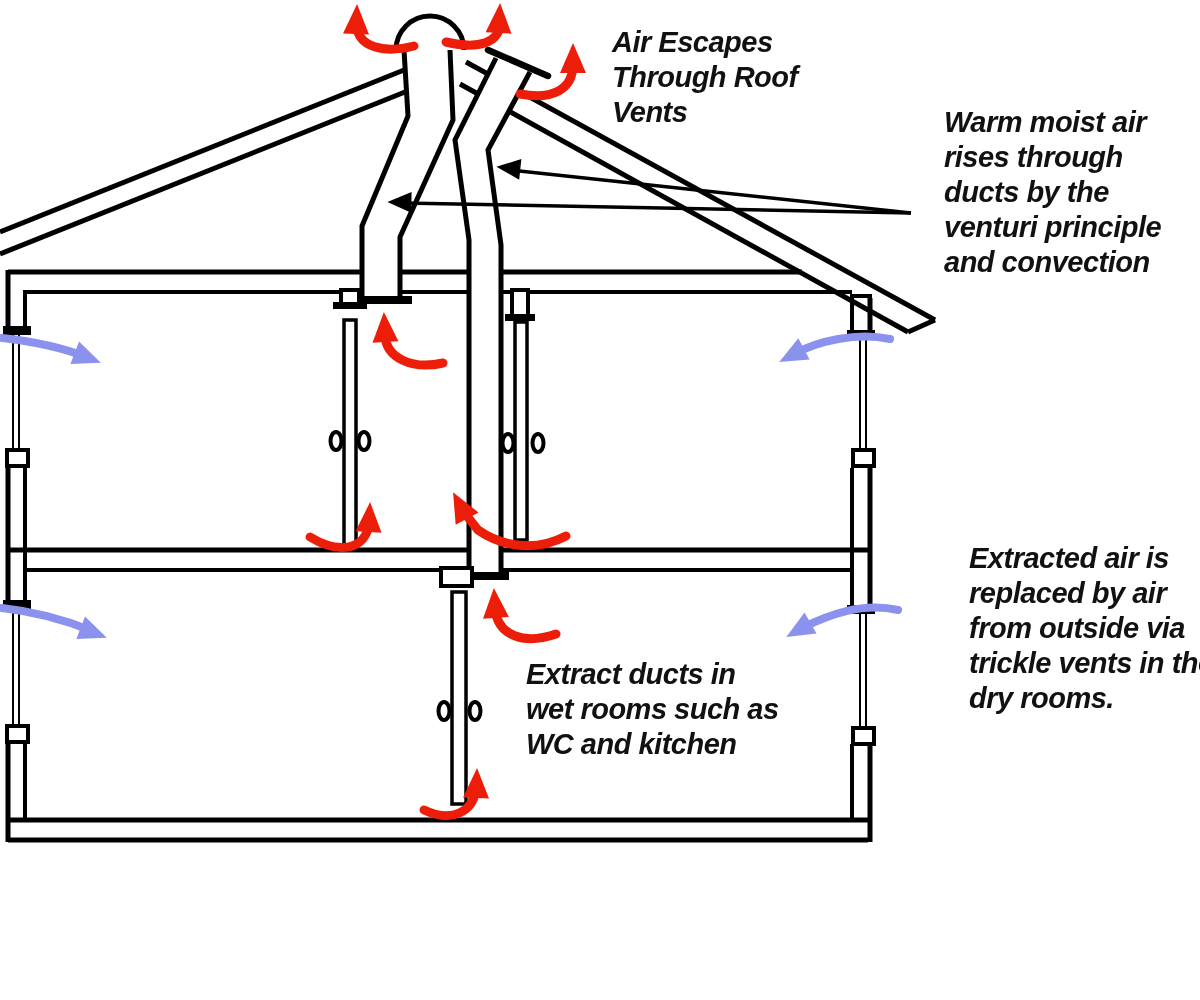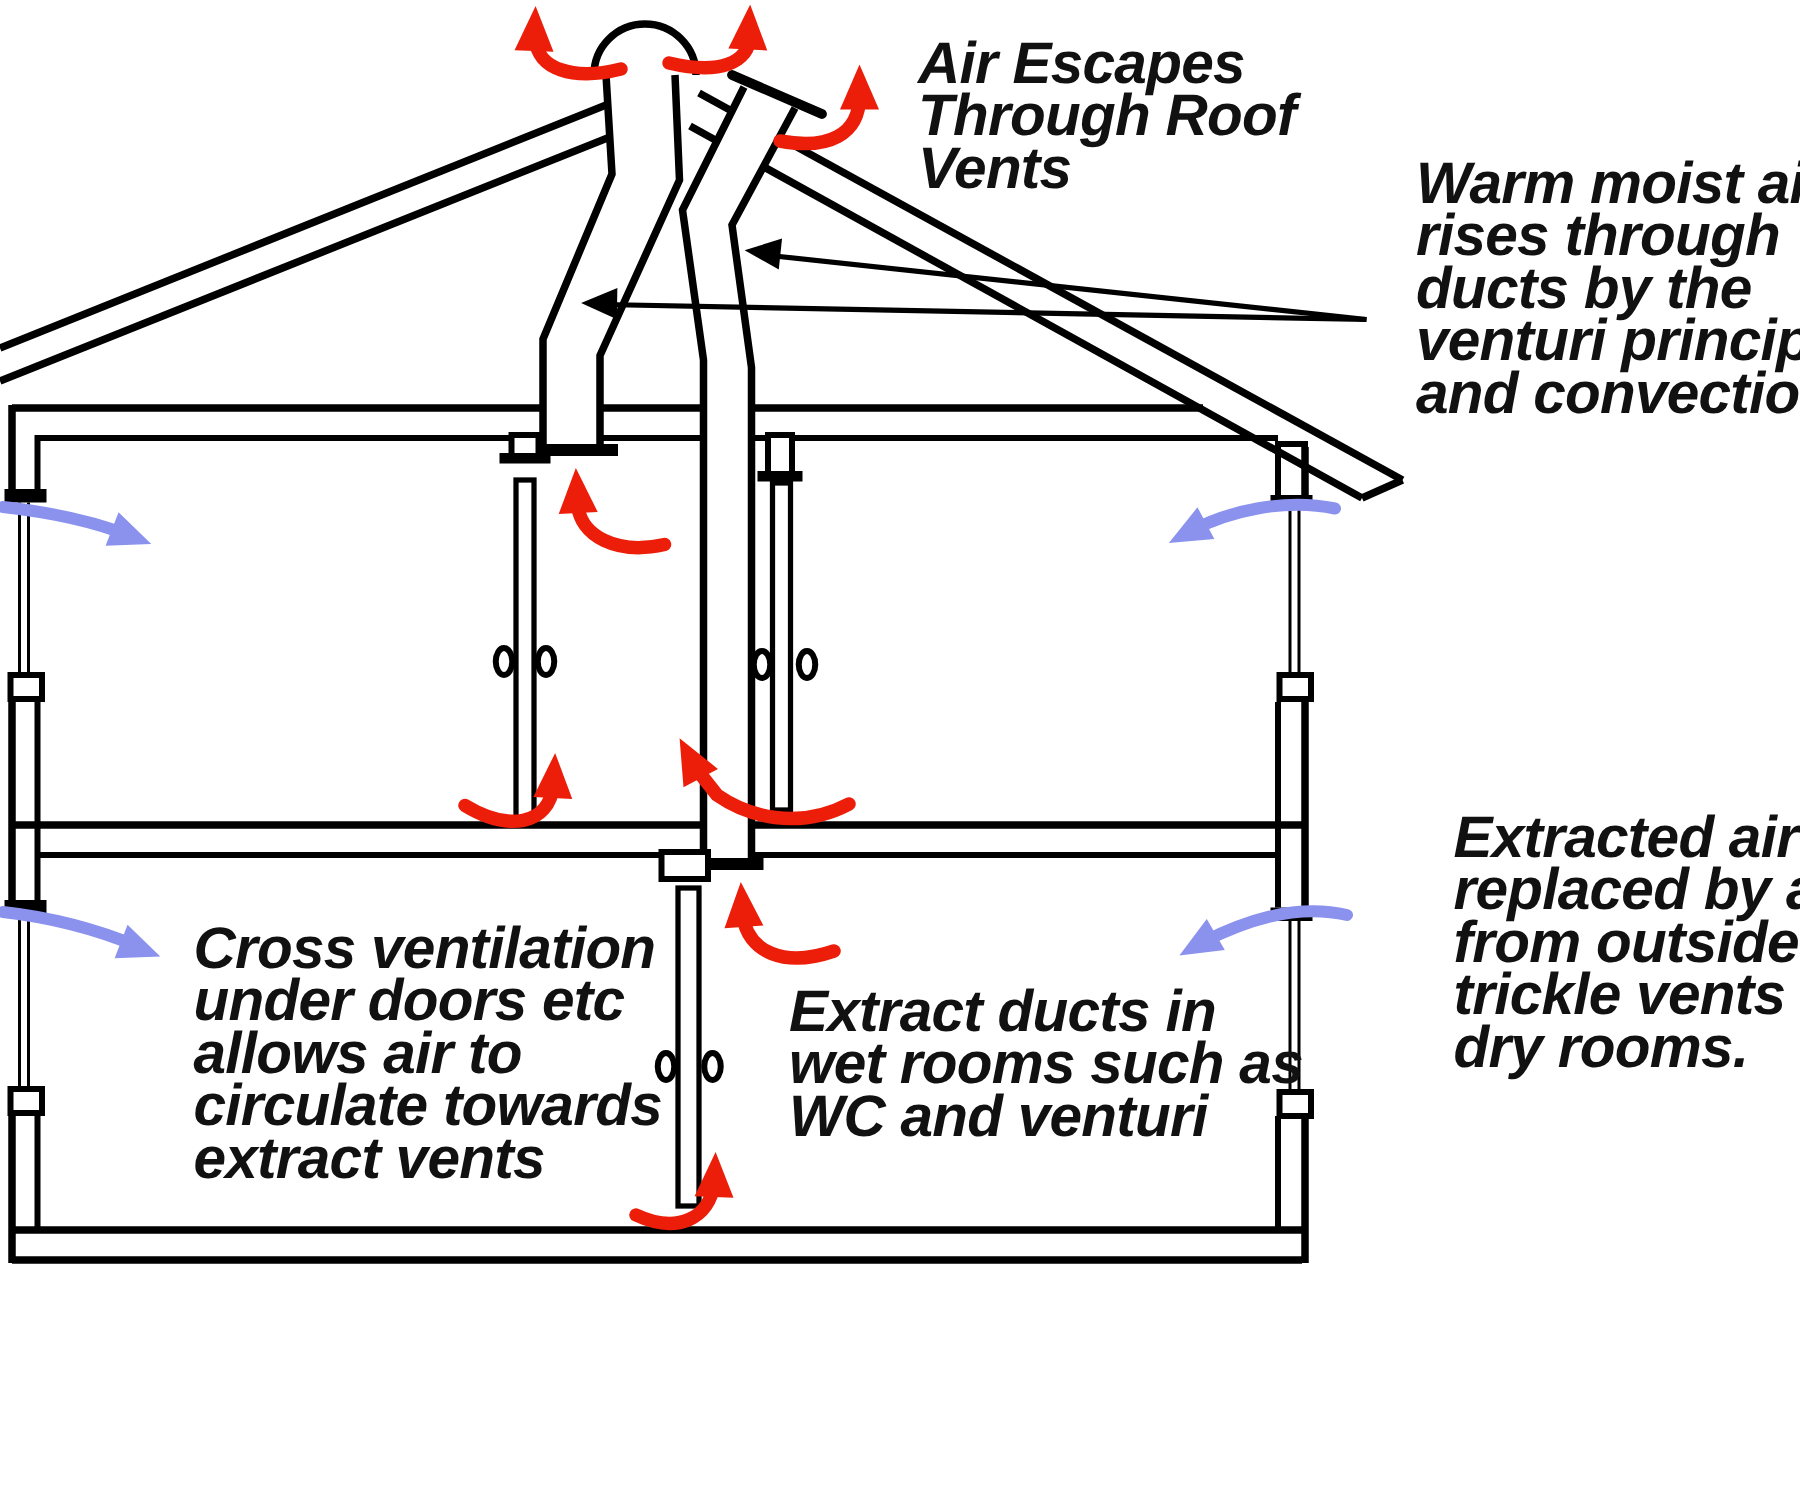--- a/index.html
+++ b/index.html
@@ -29,21 +29,21 @@
   .sill{fill:#ffffff;stroke:var(--line);stroke-width:4;}
   .red{stroke:var(--red);stroke-width:9;fill:none;stroke-linecap:round;}
   .rhead{fill:var(--red);stroke:none;}
   .blue{stroke:var(--blue);stroke-width:8;fill:none;stroke-linecap:round;}
   .bhead{fill:var(--blue);stroke:none;}
   .annline{stroke:var(--line);stroke-width:3.5;fill:none;}
   .annhead{fill:var(--line);stroke:none;}
   .lbl{
     position:absolute;color:var(--ink);
     font-weight:700;font-style:italic;
-    font-size:39px;line-height:35px;letter-spacing:-0.5px;
+    font-size:29px;line-height:35px;letter-spacing:-0.5px;
     white-space:pre;
   }
 </style>
 </head>
 <body>
 
 <div id="stage">
 
 <svg width="1200" height="1000" viewBox="0 0 1200 1000">
 
@@ -174,22 +174,17 @@
 <div class="lbl" style="left:944px;top:105px;font-style:italic;">Warm moist air
 rises through
 ducts by the
 venturi principle
 and convection</div>
 <div class="lbl" style="left:929px;top:541px;margin-left:40px;">Extracted air is
 replaced by air
 from outside via
 trickle vents in the
 dry rooms.</div>
-<div class="lbl" style="left:129px;top:615px;">Cross ventilation
-under doors etc
-allows air to
-circulate towards
-extract vents</div>
 <div class="lbl" style="left:526px;top:657px;">Extract ducts in
 wet rooms such as
-WC and venturi</div>
+WC and kitchen</div>
 
 </div>
 
 </body></html>

